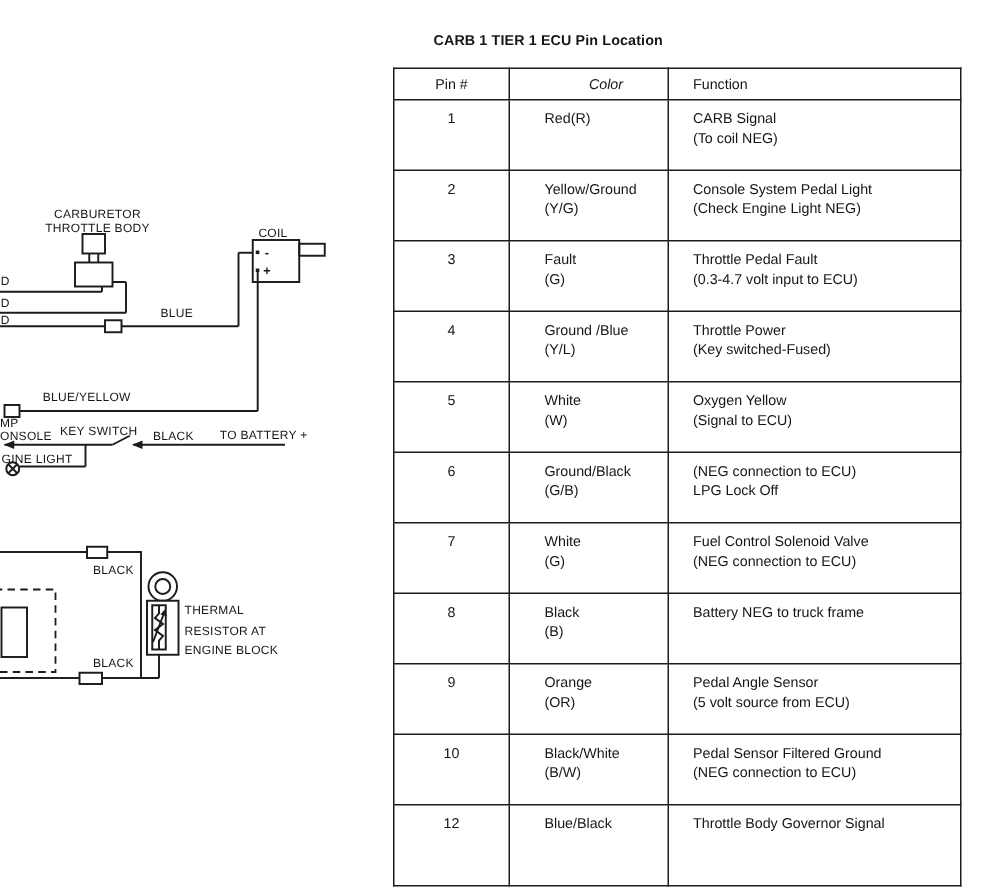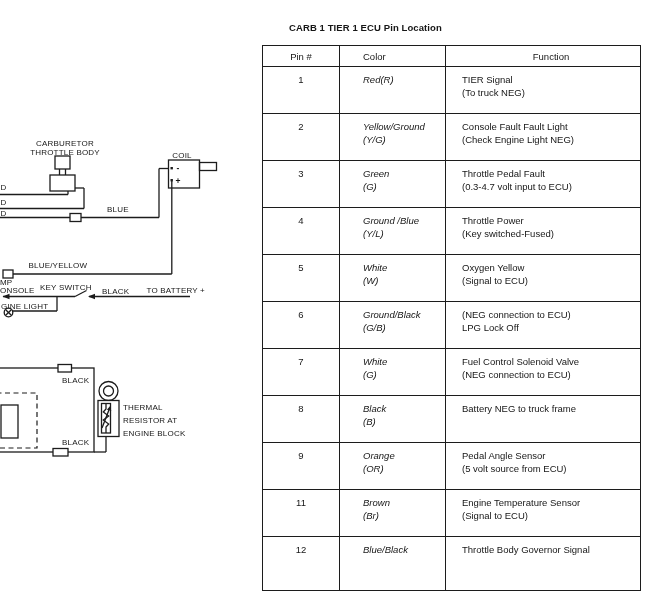--- a/index.html
+++ b/index.html
@@ -12,26 +12,26 @@
   svg .solid{fill:#1c1c1c;stroke:none;}
   svg text{font-family:"Liberation Sans",sans-serif;font-size:8px;fill:#161616;letter-spacing:.2px;}
   svg text.sign{font-size:8.5px;font-weight:bold;letter-spacing:0;}
   .table-title{position:absolute;left:266px;top:22px;font-size:9.5px;font-weight:bold;letter-spacing:.1px;white-space:nowrap;margin-left:23px;}
   table.pin-table{position:absolute;left:262px;top:45px;border-collapse:collapse;table-layout:fixed;
     font-size:9.5px;line-height:13px;color:#161616;}
   .pin-table col.c1{width:77px;} .pin-table col.c2{width:106px;} .pin-table col.c3{width:195px;}
   .pin-table th,.pin-table td{border:1.4px solid #1c1c1c;margin:2px;overflow:hidden;}
   .pin-table th{height:20px;font-weight:normal;vertical-align:middle;padding:0;}
   .pin-table th.h-pin{text-align:center;}
-  .pin-table th.h-color{text-align:left;padding-left:23px;}
-  .pin-table th.h-func{text-align:center;padding-left:16px;}
+  .pin-table th.h-color{text-align:center;padding-left:23px;font-style:italic;}
+  .pin-table th.h-func{text-align:left;padding-left:16px;}
   .pin-table td{height:40px;vertical-align:top;padding:6px 2px 0 0;}
   .pin-table tr:last-child td{height:47px;}
   .pin-table td.c-pin{text-align:center;padding-right:0;}
-  .pin-table td.c-color{padding-left:23px;font-style:italic;}
+  .pin-table td.c-color{padding-left:23px;}
   .pin-table td.c-func{padding-left:16px;}
 </style>
 </head>
 <body>
 
 <div class="stage">
 
   <svg class="diagram" width="260" height="593" viewBox="0 0 260 593">
 
     <g>
@@ -146,43 +146,43 @@
     <tbody id="rows">
         <tr>
       <td class="c-pin">
             <div class="l1">1</div>
           </td>
       <td class="c-color">
             <div class="l1">Red(R)</div>
             <div class="l2"></div>
           </td>
       <td class="c-func">
-            <div class="l1">TIER Signal</div>
-            <div class="l2">(To truck NEG)</div>
+            <div class="l1">CARB Signal</div>
+            <div class="l2">(To coil NEG)</div>
           </td>
     </tr>
         <tr>
       <td class="c-pin">
             <div class="l1">2</div>
           </td>
       <td class="c-color">
             <div class="l1">Yellow/Ground</div>
             <div class="l2">(Y/G)</div>
           </td>
       <td class="c-func">
-            <div class="l1">Console Fault Fault Light</div>
+            <div class="l1">Console System Pedal Light</div>
             <div class="l2">(Check Engine Light NEG)</div>
           </td>
     </tr>
         <tr>
       <td class="c-pin">
             <div class="l1">3</div>
           </td>
       <td class="c-color">
-            <div class="l1">Green</div>
+            <div class="l1">Fault</div>
             <div class="l2">(G)</div>
           </td>
       <td class="c-func">
             <div class="l1">Throttle Pedal Fault</div>
             <div class="l2">(0.3-4.7 volt input to ECU)</div>
           </td>
     </tr>
         <tr>
       <td class="c-pin">
             <div class="l1">4</div>
@@ -256,29 +256,29 @@
             <div class="l1">Orange</div>
             <div class="l2">(OR)</div>
           </td>
       <td class="c-func">
             <div class="l1">Pedal Angle Sensor</div>
             <div class="l2">(5 volt source from ECU)</div>
           </td>
     </tr>
         <tr>
       <td class="c-pin">
-            <div class="l1">11</div>
-          </td>
-      <td class="c-color">
-            <div class="l1">Brown</div>
-            <div class="l2">(Br)</div>
-          </td>
-      <td class="c-func">
-            <div class="l1">Engine Temperature Sensor</div>
-            <div class="l2">(Signal to ECU)</div>
+            <div class="l1">10</div>
+          </td>
+      <td class="c-color">
+            <div class="l1">Black/White</div>
+            <div class="l2">(B/W)</div>
+          </td>
+      <td class="c-func">
+            <div class="l1">Pedal Sensor Filtered Ground</div>
+            <div class="l2">(NEG connection to ECU)</div>
           </td>
     </tr>
         <tr>
       <td class="c-pin">
             <div class="l1">12</div>
           </td>
       <td class="c-color">
             <div class="l1">Blue/Black</div>
           </td>
       <td class="c-func">

